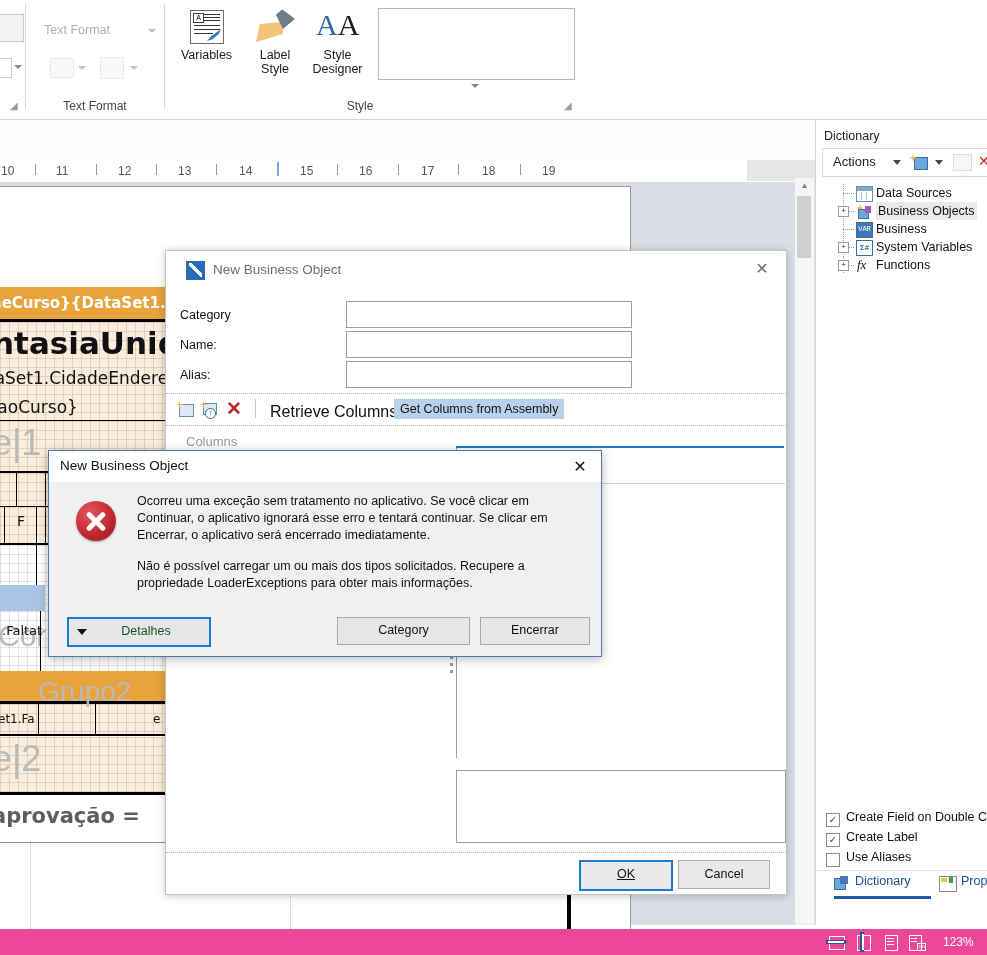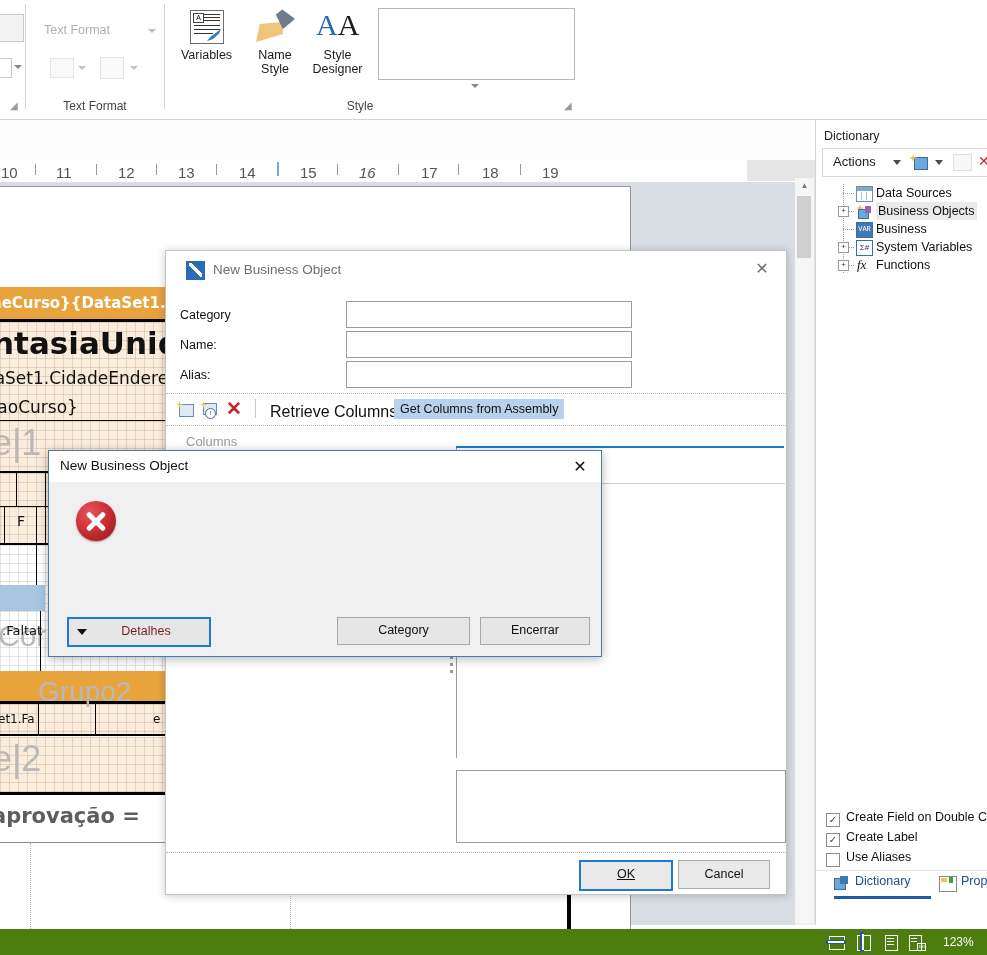--- a/index.html
+++ b/index.html
@@ -17,21 +17,21 @@
   .small-caret{position:absolute;width:0;height:0;border-left:4px solid transparent;border-right:4px solid transparent;border-top:4px solid #888;}
   .big-btn{position:absolute;text-align:center;font-size:12.5px;color:#1a1a1a;line-height:14px;}
   .ribbon-bottom-line{position:absolute;left:0;top:119px;width:987px;height:1px;background:#d4d4d4;}
   #style-preview{position:absolute;left:378px;top:8px;width:195px;height:70px;border:1px solid #b6b6b6;background:#fff;}
   #style-preview-caret{position:absolute;left:471px;top:84px;}
   .gray-icon-box{position:absolute;border:1px solid #c9c9c9;background:#f3f3f3;}
 
   
   #designer{position:absolute;left:0;top:120px;width:815px;height:805px;background:#fdfdfd;}
   #ruler{position:absolute;left:0;top:40px;width:815px;height:22px;background:#fff;border-bottom:1px solid #dcdcdc;}
-  .ruler-num{position:absolute;top:4px;font-size:15px;color:#555;}
+  .ruler-num{position:absolute;top:4px;font-size:12px;color:#555;}
   .ruler-tick{position:absolute;top:4px;width:1px;height:11px;background:#9a9a9a;}
   .ruler-tick.hl{background:#7aa8d8;width:2px;height:14px;top:2px;}
   #ruler-tail{position:absolute;left:747px;top:0;width:68px;height:21px;background:#e6e6e6;}
   #canvas-bg{position:absolute;left:0;top:62px;width:800px;height:743px;background:#d9dde4;}
   #page{position:absolute;left:0;top:66px;width:630px;height:765px;background:#fff;border:1px solid #9a9a9a;border-left:none;}
   
   #v-scroll{position:absolute;left:795px;top:62px;width:20px;height:743px;background:#f0f0f0;border-left:1px solid #dcdcdc;}
   .scroll-arrow{position:absolute;left:0;width:20px;height:18px;text-align:center;color:#606060;font-size:9px;line-height:18px;}
   #v-thumb{position:absolute;left:3px;top:20px;width:14px;height:275px;background:#cdcdcd;}
 
@@ -69,21 +69,21 @@
   .chk-row{position:relative;height:20px;}
   .chk{position:absolute;left:10px;top:3px;width:12px;height:12px;border:1px solid #8b8b8b;background:#fff;color:#444;font-size:10px;line-height:11px;text-align:center;}
   .chk-lbl{position:absolute;left:30px;top:0;font-size:12.5px;white-space:nowrap;color:#111;}
   #dict-tabs{position:absolute;left:0;bottom:28px;width:172px;height:26px;border-top:1px solid #e0e0e0;}
   .dtab{position:absolute;top:2px;height:22px;font-size:12.5px;color:#1a4f8a;}
   #dtab-underline{position:absolute;left:18px;bottom:26px;width:97px;height:3px;background:#1f5ca8;}
   #dict-vscroll{position:absolute;left:-20px;top:58px;width:19px;height:760px;background:#f6f6f6;}
   #dict-vthumb{position:absolute;left:2px;top:18px;width:14px;height:62px;background:#cfcfcf;}
 
   
-  #statusbar{position:absolute;left:0;top:929px;width:987px;height:26px;background:#4d7c0f;}
+  #statusbar{position:absolute;left:0;top:929px;width:987px;height:26px;background:#ec4899;}
   .sb-ico{position:absolute;top:5px;width:16px;height:16px;}
   #sb-zoom{position:absolute;left:943px;top:6px;font-size:12px;color:#fff;}
 
   
   #dlg-main{position:absolute;left:165px;top:250px;width:620px;height:643px;background:#fff;border:1px solid #c4c4c4;box-shadow:0 1px 8px rgba(0,0,0,.22);}
   #dlg-main-title{position:absolute;left:47px;top:11px;font-size:13.5px;color:#6f6f6f;}
   #dlg-main-icon{position:absolute;left:20px;top:10px;width:19px;height:19px;background:#2b6cb8;}
   #dlg-main-icon .slash{position:absolute;left:3px;top:2px;width:13px;height:14px;background:linear-gradient(45deg,transparent 42%,#ffffff 42%,#ffffff 60%,transparent 60%);}
   #dlg-main-close{position:absolute;right:10px;top:6px;width:28px;height:24px;color:#6f6f6f;font-size:16px;line-height:24px;text-align:center;}
   .fld-label{position:absolute;font-size:12.5px;color:#111;}
@@ -101,21 +101,21 @@
   .grip-dots i{display:block;width:3px;height:3px;background:#9a9a9a;margin-bottom:4px;}
 
   
   #dlg-err{position:absolute;left:48px;top:450px;width:552px;height:205px;background:#f0f0f0;border:1px solid #4a7ab5;box-shadow:0 2px 10px rgba(0,0,0,.28);}
   #dlg-err-head{position:absolute;left:0;top:0;width:552px;height:31px;background:#fff;}
   #dlg-err-title{position:absolute;left:11px;top:7px;font-size:13.5px;color:#111;}
   #dlg-err-close{position:absolute;right:6px;top:4px;width:30px;height:24px;text-align:center;line-height:24px;font-size:16px;color:#111;}
   #err-icon{position:absolute;left:25px;top:48px;width:44px;height:44px;}
   #err-msg{position:absolute;left:88px;top:42px;width:440px;font-size:12.5px;color:#111;line-height:17px;}
   #err-msg p{margin:0 0 14px 0;}
-  #btn-detalhes{position:absolute;left:18px;top:166px;width:140px;height:26px;border:2px solid #1e7ad0;background:#e6e6e6;font-size:12.5px;color:#7f1d1d;line-height:24px;text-align:center;}
+  #btn-detalhes{position:absolute;left:18px;top:166px;width:140px;height:26px;border:2px solid #1e7ad0;background:#e6e6e6;font-size:12.5px;color:#14532d;line-height:24px;text-align:center;}
   #det-caret{position:absolute;left:28px;top:178px;width:0;height:0;border-left:5px solid transparent;border-right:5px solid transparent;border-top:6px solid #111;}
   #btn-continuar{position:absolute;left:288px;top:166px;width:131px;height:26px;border:1px solid #a8a8a8;background:#e6e6e6;font-size:12.5px;color:#111;line-height:25px;text-align:center;}
   #btn-encerrar{position:absolute;left:431px;top:166px;width:108px;height:26px;border:1px solid #a8a8a8;background:#e6e6e6;font-size:12.5px;color:#111;line-height:25px;text-align:center;}
 </style>
 </head>
 <body>
 
 <div id="ribbon">
 
   <div class="gray-icon-box" style="left:-8px;top:14px;width:30px;height:26px;"></div>
@@ -143,21 +143,21 @@
     <div style="position:absolute;left:3px;top:22px;right:10px;height:1px;background:#333;"></div>
     <div style="position:absolute;left:16px;top:18px;width:14px;height:12px;background:#2f7fc4;clip-path:polygon(0 100%,30% 60%,100% 0,85% 40%,40% 85%);"></div>
   </div>
   <div class="big-btn" style="left:170px;top:48px;width:73px;">Variables</div>
 
   <div style="position:absolute;left:256px;top:8px;width:38px;height:36px;">
     <div style="position:absolute;left:0;top:14px;width:27px;height:20px;background:#f0c479;clip-path:polygon(0 100%,14% 10%,100% 0,100% 60%);"></div>
     <div style="position:absolute;left:20px;top:2px;width:16px;height:16px;background:#6e7c8c;transform:rotate(-40deg);clip-path:polygon(25% 0,75% 0,100% 100%,0 100%);"></div>
   </div>
   <div class="big-btn" style="left:252px;top:48px;width:46px;">
-    <span>Name</span><br>
+    <span>Label</span><br>
     <span>Style</span>
   </div>
 
   <div style="position:absolute;left:316px;top:8px;width:42px;height:36px;font-size:30px;line-height:34px;color:#2d6aa8;font-family:'Liberation Serif',serif;">A<span style="color:#1c1c1c;">A</span></div>
   <div class="big-btn" style="left:300px;top:48px;width:75px;">
     <span>Style</span><br>
     <span>Designer</span>
   </div>
 
   <div id="style-preview"></div>
@@ -176,21 +176,21 @@
     <span class="ruler-num" style="left:56px;">11</span>
     <span class="ruler-tick" style="left:96px;"></span>
     <span class="ruler-num" style="left:118px;">12</span>
     <span class="ruler-tick" style="left:156px;"></span>
     <span class="ruler-num" style="left:178px;">13</span>
     <span class="ruler-tick" style="left:216px;"></span>
     <span class="ruler-num" style="left:239px;">14</span>
     <span class="ruler-tick hl" style="left:277px;"></span>
     <span class="ruler-num" style="left:300px;">15</span>
     <span class="ruler-tick" style="left:337px;"></span>
-    <span class="ruler-num" style="left:359px;font-style:italic;">16</span>
+    <span class="ruler-num" style="left:359px;">16</span>
     <span class="ruler-tick" style="left:398px;"></span>
     <span class="ruler-num" style="left:421px;">17</span>
     <span class="ruler-tick" style="left:458px;"></span>
     <span class="ruler-num" style="left:482px;">18</span>
     <span class="ruler-tick" style="left:520px;"></span>
     <span class="ruler-num" style="left:542px;">19</span>
     <div id="ruler-tail"></div>
   </div>
 
   <div id="canvas-bg"></div>
@@ -424,20 +424,22 @@
     <div id="dlg-err-close">✕</div>
   </div>
 
   <div id="err-icon">
     <div style="position:absolute;left:2px;top:2px;width:40px;height:40px;border-radius:50%;background:radial-gradient(circle at 34% 30%,#e8545a 0%,#c0282d 58%,#8e1a20 100%);box-shadow:0 1px 2px rgba(0,0,0,.35);"></div>
     <div style="position:absolute;left:10px;top:20px;width:24px;height:5px;background:#fff;transform:rotate(45deg);border-radius:2px;"></div>
     <div style="position:absolute;left:10px;top:20px;width:24px;height:5px;background:#fff;transform:rotate(-45deg);border-radius:2px;"></div>
   </div>
 
   <div id="err-msg">
+    <p>Ocorreu uma exceção sem tratamento no aplicativo. Se você clicar em Continuar, o aplicativo ignorará esse erro e tentará continuar. Se clicar em Encerrar, o aplicativo será encerrado imediatamente.</p>
+    <p>Não é possível carregar um ou mais dos tipos solicitados. Recupere a propriedade LoaderExceptions para obter mais informações.</p>
   </div>
 
   <div id="btn-detalhes">
     <span style="margin-left:14px;">Detalhes</span>
   </div>
   <div id="det-caret"></div>
   <div id="btn-continuar">Category</div>
   <div id="btn-encerrar">Encerrar</div>
 </div>
 

